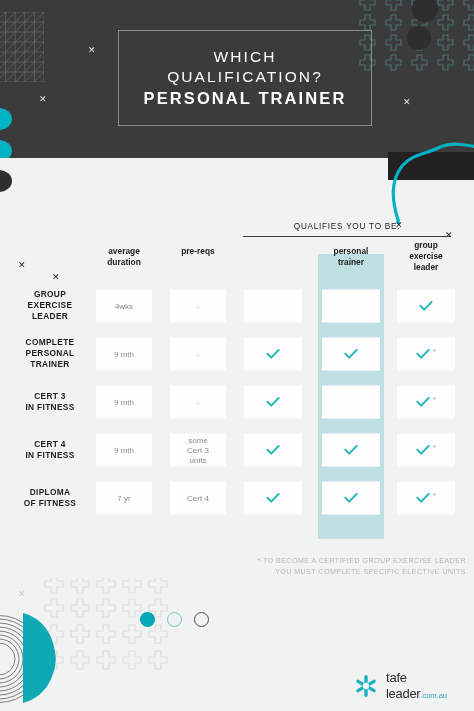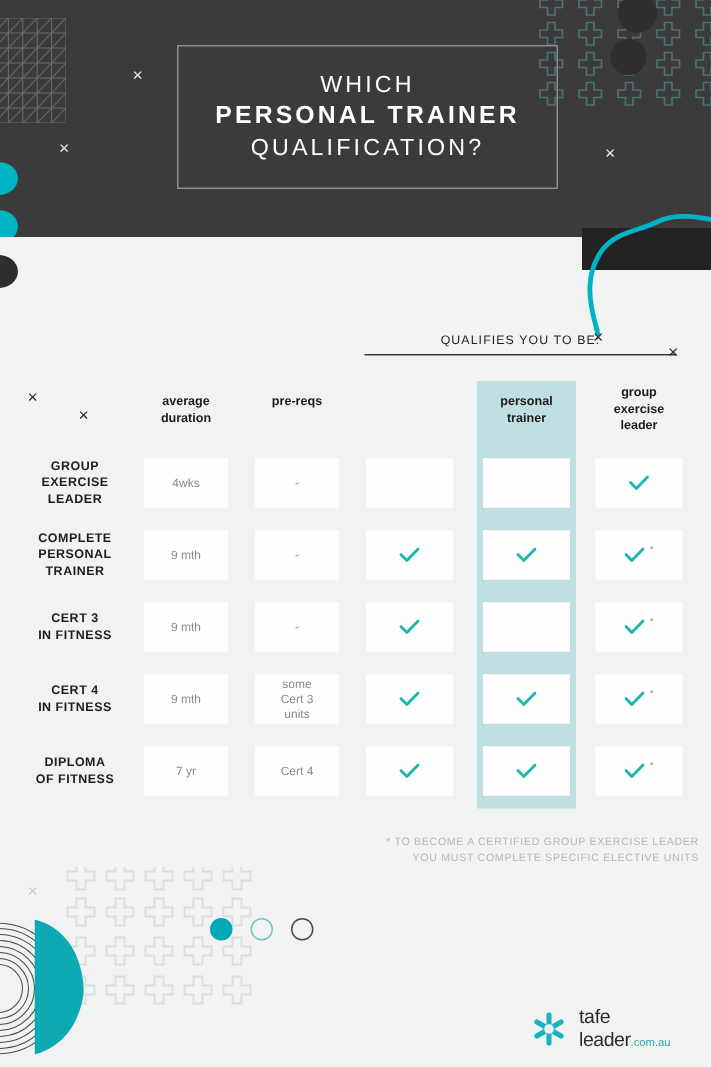--- a/index.html
+++ b/index.html
@@ -70,21 +70,21 @@
   }
   .qual-rule {
     margin-top:5px; height:1px; background:#3a3a3a; width:100%;
   }
 
   
   .hl-col {
     position:absolute; left:318px; top:254px; width:66px; height:285px;
     background:#bfdfe2;
   }
-  .table { position:absolute; left:0; top:254px; width:409px; }
+  .table { position:absolute; left:0; top:238px; width:409px; }
   .thead, .trow { position:relative; height:auto; }
   .thead { height:44px; }
   .col-head {
     position:absolute; text-align:center; font-size:8.4px; font-weight:700;
     color:#1c1c1c; line-height:1.3; top:8px;
   }
   .trow { height:48px; }
   .row-label {
     position:absolute; left:8px; width:84px; text-align:center;
     font-size:8.3px; font-weight:700; color:#1c1c1c;
@@ -168,22 +168,22 @@
   </svg>
 
   <div class="hdr-dot hdr-dot-a"></div>
   <div class="hdr-dot hdr-dot-b"></div>
 
   <div class="teal-pill teal-pill-1"></div>
   <div class="teal-pill teal-pill-2"></div>
 
   <div class="title-box">
     <div class="title-line t1">WHICH</div>
+    <div class="title-line t3">QUALIFICATION?</div>
     <div class="title-line t2">PERSONAL TRAINER</div>
-    <div class="title-line t3">QUALIFICATION?</div>
   </div>
 
   <span class="ast light" style="left:88px; top:46px;">✕</span>
   <span class="ast light" style="left:39px; top:95px;">✕</span>
   <span class="ast light" style="left:403px; top:98px;">✕</span>
 </div>
 
 <div class="dark-pill"></div>
 <div class="dark-tab"></div>
 

